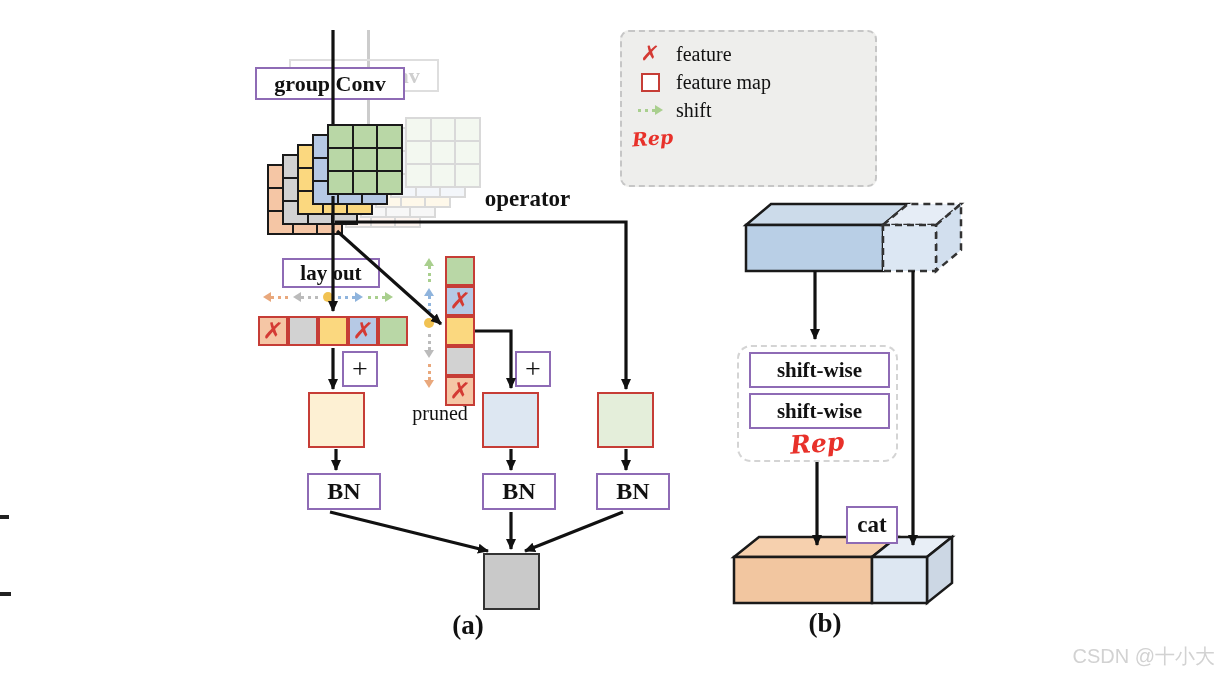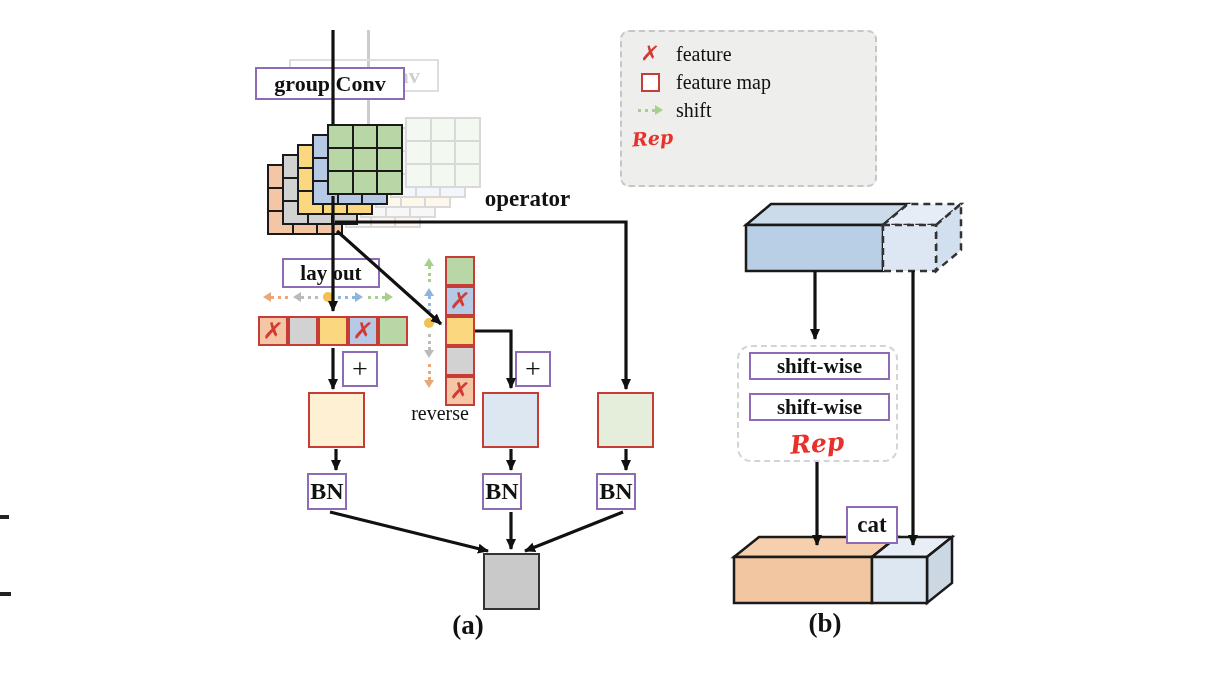--- a/index.html
+++ b/index.html
@@ -12,24 +12,24 @@
   .tick.t2{top:592px;width:11px;height:4px;}
   
   .op-box{position:absolute;background:#fff;border:2px solid var(--op);display:flex;
           align-items:center;justify-content:center;font-weight:bold;box-sizing:border-box;}
   .gc-box{left:255px;top:67px;width:150px;height:33px;font-size:22px;}
   .gc-box.ghost{left:289px;top:59px;border-color:#dedede;color:#cfcfcf;background:transparent;}
   .layout-box{left:282px;top:258px;width:98px;height:30px;font-size:21px;}
   .plus{width:36px;height:36px;font-size:28px;font-weight:normal;}
   .plus.p1{left:342px;top:351px;}
   .plus.p2{left:515px;top:351px;}
-  .bn{width:40px;height:37px;font-size:24px;top:473px;}
+  .bn{width:74px;height:37px;font-size:24px;top:473px;}
   .bn.bn1{left:307px;} .bn.bn2{left:482px;} .bn.bn3{left:596px;}
   .cat{left:846px;top:506px;width:52px;height:38px;font-size:23px;z-index:3;}
-  .sw{position:absolute;left:10px;width:141px;height:28px;font-size:21px;}
+  .sw{position:absolute;left:10px;width:141px;height:36px;font-size:21px;}
   
   .ghost-line{position:absolute;left:367px;top:30px;width:3px;height:110px;background:#cccccc;}
   
   .stack-layer{position:absolute;width:76px;height:71px;display:grid;
     grid-template-columns:repeat(3,1fr);grid-template-rows:repeat(3,1fr);
     gap:2px;background:#1a1a1a;border:2px solid #1a1a1a;box-sizing:border-box;}
   .ghost-host{opacity:0.16;}
   
   #row-cells{position:absolute;left:258px;top:316px;display:flex;}
   #col-cells{position:absolute;left:445px;top:256px;display:flex;flex-direction:column;}
@@ -274,21 +274,21 @@
       <div class="cell" style="background: rgb(185, 215, 166);"></div>
       <div class="cell" style="background: rgb(182, 201, 229);">
         <span class="xmark">✗</span>
       </div>
       <div class="cell" style="background: rgb(251, 216, 127);"></div>
       <div class="cell" style="background: rgb(210, 210, 210);"></div>
       <div class="cell" style="background: rgb(245, 198, 165);">
         <span class="xmark">✗</span>
       </div>
     </div>
-  <div class="label reverse">reverse</div>
+  <div class="label reverse">pruned</div>
 
   <div class="op-box plus p1">
     <span>+</span>
   </div>
   <div class="op-box plus p2">
     <span>+</span>
   </div>
 
   <div class="big-box yellow" style="background: rgb(253, 240, 211);"></div>
   <div class="big-box blue" style="background: rgb(221, 231, 242);"></div>
@@ -390,13 +390,14 @@
       <line x1="815" y1="271" x2="815" y2="339" marker-end="url(#ah)"></line>
       <line x1="817" y1="462" x2="817" y2="545" marker-end="url(#ah)"></line>
       <line x1="913" y1="271" x2="913" y2="545" marker-end="url(#ah)"></line>
     </g>
   </svg>
 
   <div class="op-box cat">
     <span>cat</span>
   </div>
 
+  <div class="wm2">CSDN @十小大</div>
 </div>
 
 </body></html>

